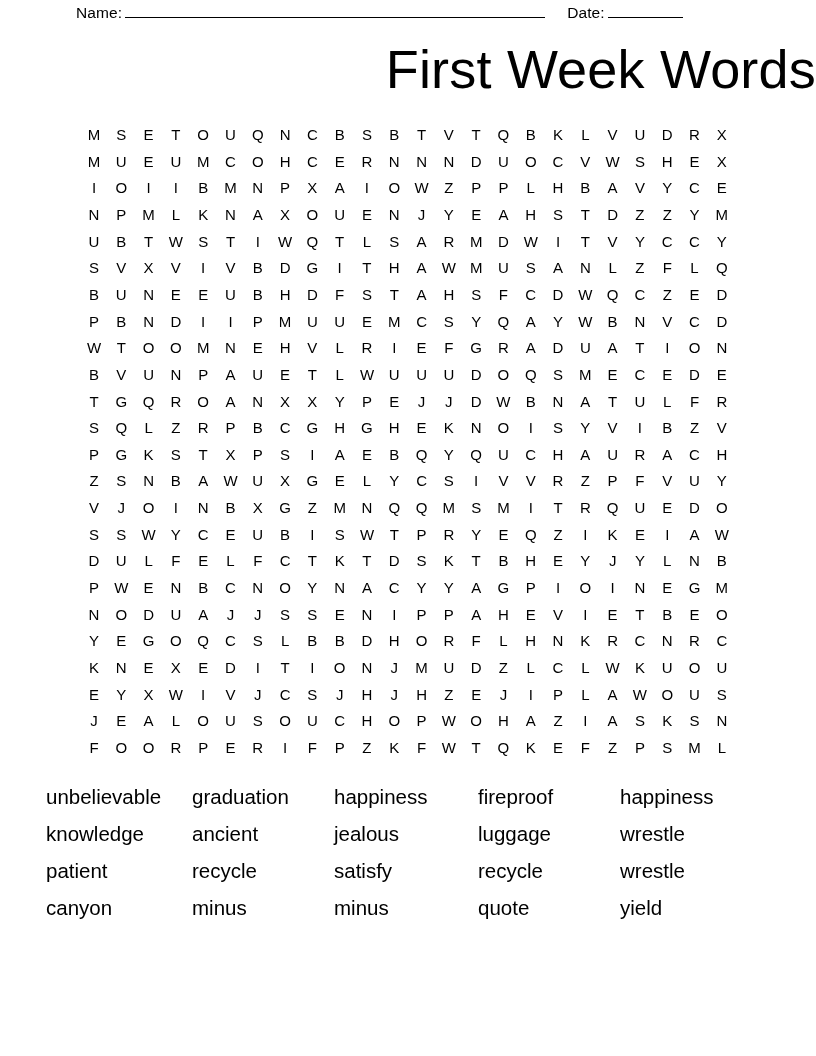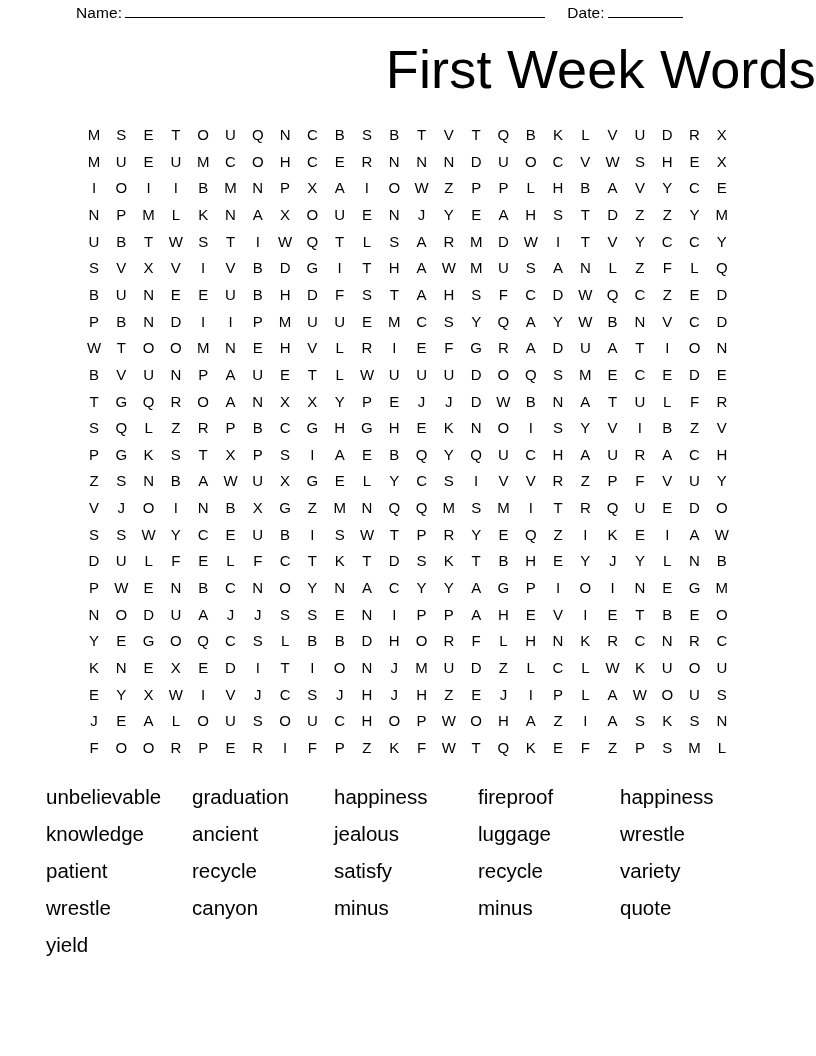--- a/index.html
+++ b/index.html
@@ -684,21 +684,20 @@
     <div class="word">happiness</div>
     <div class="word">knowledge</div>
     <div class="word">ancient</div>
     <div class="word">jealous</div>
     <div class="word">luggage</div>
     <div class="word">wrestle</div>
     <div class="word">patient</div>
     <div class="word">recycle</div>
     <div class="word">satisfy</div>
     <div class="word">recycle</div>
-    <div class="word">variety</div>
     <div class="word">wrestle</div>
     <div class="word">canyon</div>
     <div class="word">minus</div>
     <div class="word">minus</div>
     <div class="word">quote</div>
     <div class="word">yield</div>
     <div class="word empty"></div>
   </div>
 
 </body></html>

